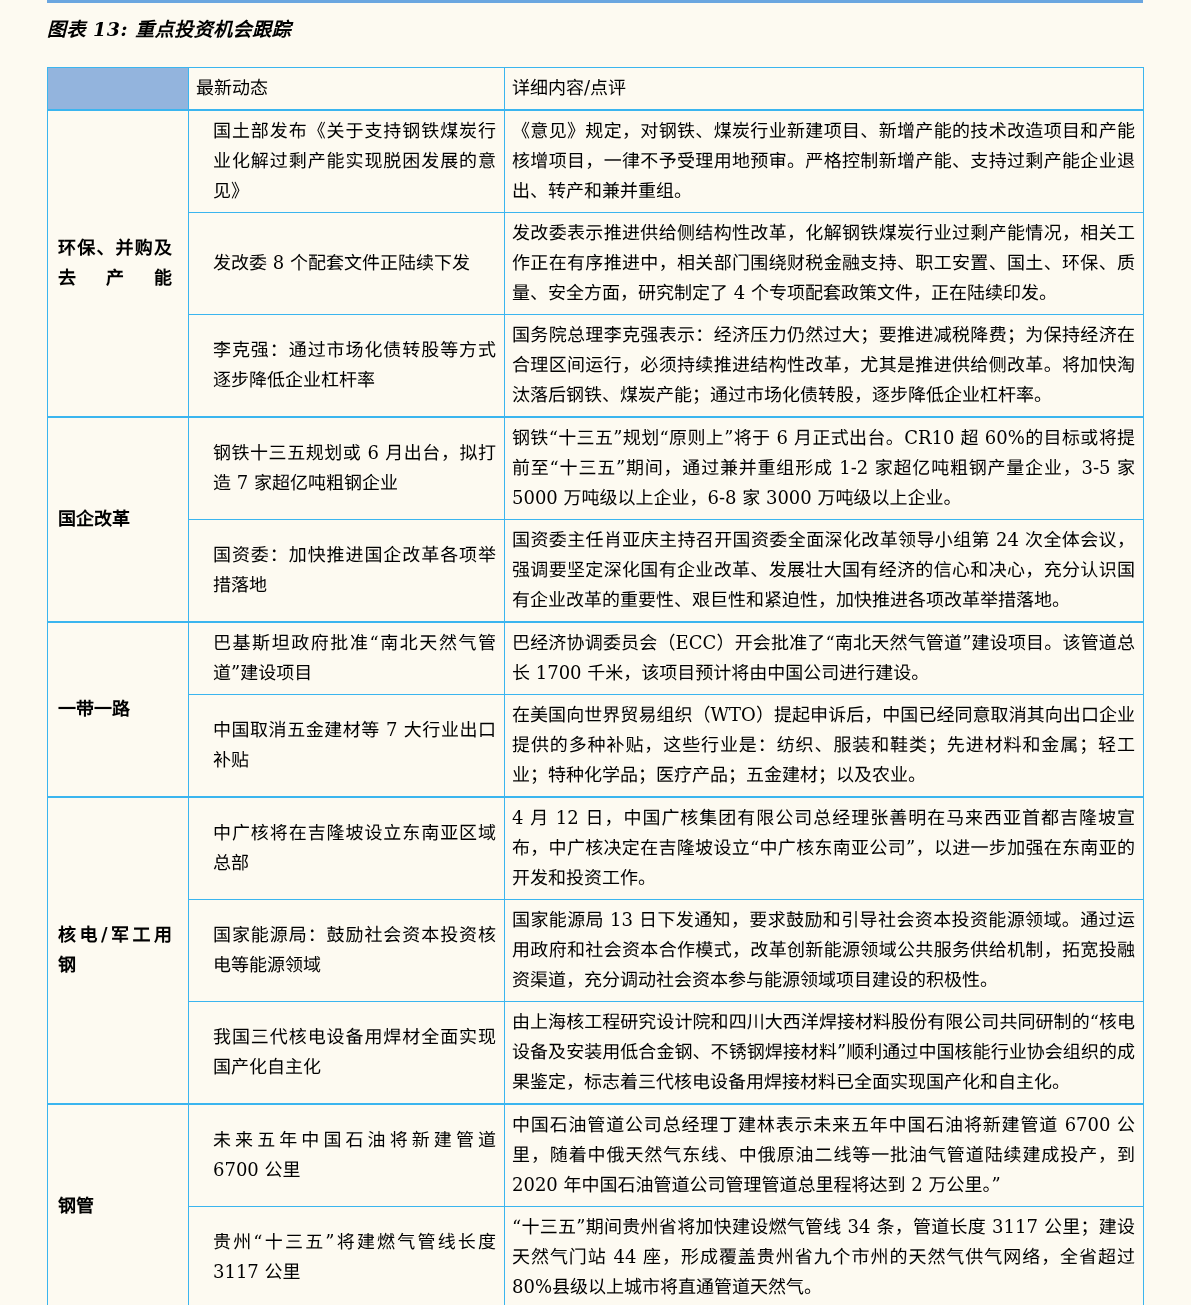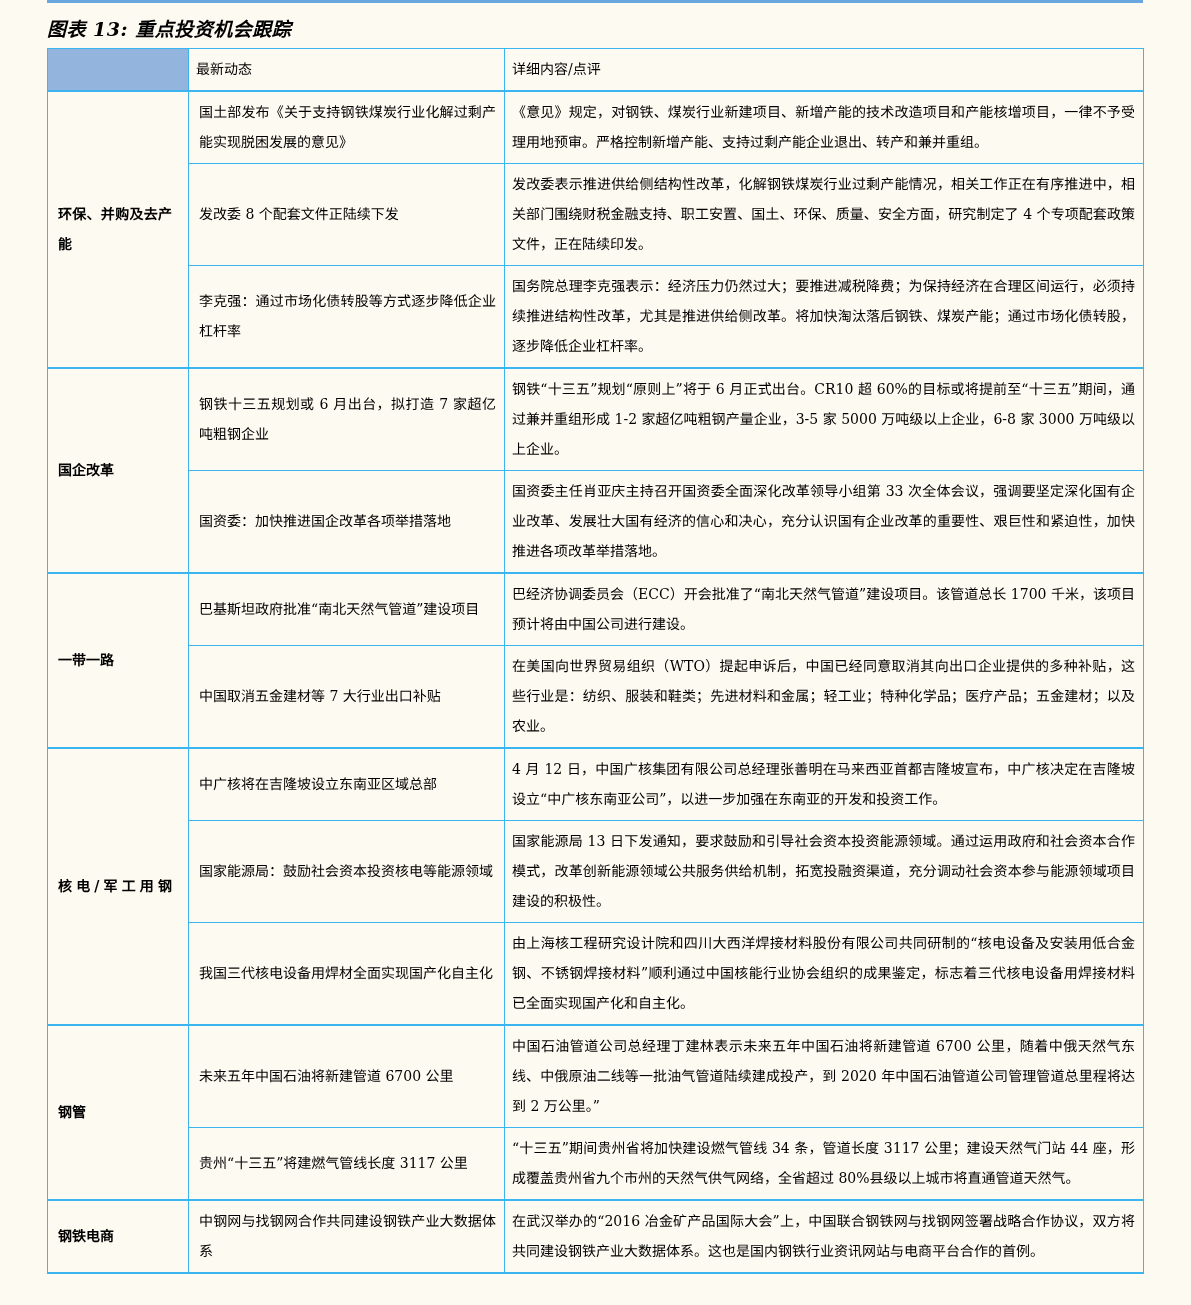--- a/index.html
+++ b/index.html
@@ -29,37 +29,37 @@
     border-top: 3px solid #6aa6e0;
     width: 1096px;
   }
   .title-text {
     font-family: "DejaVu Serif", "Liberation Serif", serif;
     font-weight: bold;
     font-style: italic;
     font-size: 19px;
     letter-spacing: 0.5px;
     line-height: 24px;
-    padding-bottom: 6px;
+    padding-bottom: 25px;
     white-space: nowrap;
   }
 
   
   .tbl {
     border-collapse: collapse;
     width: 1096px;
     table-layout: fixed;
     margin-top: 1px;
   }
   .tbl td, .tbl th {
     border: 1px solid #3bb5ef;
     vertical-align: middle;
     background: #fdfaf1;
     padding: 5px 7px 6px 7px;
-    font-size: 14px;
+    font-size: 18px;
     line-height: 30px;
     font-weight: normal;
     text-align: left;
   }
   .col-cat  { width: 141px; }
   .col-news { width: 316px; }
   .col-det  { width: 639px; }
 
   thead td {
     background: #93b4dd;
@@ -78,21 +78,21 @@
     padding-left: 10px;
     padding-right: 16px;
     vertical-align: middle;
     font-weight: bold;
   }
   td.cat.nojust {
     text-align: center;
     text-align-last: left;
   }
   td.news {
-    padding-left: 10px;
+    padding-left: 24px;
     padding-right: 8px;
     text-align: justify;
     text-justify: inter-ideograph;
   }
   td.det {
     padding-right: 8px;
     text-align: justify;
     text-justify: inter-ideograph;
   }
 
@@ -135,21 +135,21 @@
           <td class="news">李克强：通过市场化债转股等方式逐步降低企业杠杆率</td>
           <td class="det">国务院总理李克强表示：经济压力仍然过大；要推进减税降费；为保持经济在合理区间运行，必须持续推进结构性改革，尤其是推进供给侧改革。将加快淘汰落后钢铁、煤炭产能；通过市场化债转股，逐步降低企业杠杆率。</td>
         </tr>
         <tr class="section-top">
           <td class="cat nojust" rowspan="2">国企改革</td>
           <td class="news">钢铁十三五规划或 6 月出台，拟打造 7 家超亿吨粗钢企业</td>
           <td class="det">钢铁“十三五”规划“原则上”将于 6 月正式出台。CR10 超 60%的目标或将提前至“十三五”期间，通过兼并重组形成 1-2 家超亿吨粗钢产量企业，3-5 家 5000 万吨级以上企业，6-8 家 3000 万吨级以上企业。</td>
         </tr>
         <tr>
           <td class="news">国资委：加快推进国企改革各项举措落地</td>
-          <td class="det">国资委主任肖亚庆主持召开国资委全面深化改革领导小组第 33 次全体会议，强调要坚定深化国有企业改革、发展壮大国有经济的信心和决心，充分认识国有企业改革的重要性、艰巨性和紧迫性，加快推进各项改革举措落地。</td>
+          <td class="det">国资委主任肖亚庆主持召开国资委全面深化改革领导小组第 24 次全体会议，强调要坚定深化国有企业改革、发展壮大国有经济的信心和决心，充分认识国有企业改革的重要性、艰巨性和紧迫性，加快推进各项改革举措落地。</td>
         </tr>
         <tr class="section-top">
           <td class="cat nojust" rowspan="2">一带一路</td>
           <td class="news">巴基斯坦政府批准“南北天然气管道”建设项目</td>
           <td class="det">巴经济协调委员会（ECC）开会批准了“南北天然气管道”建设项目。该管道总长 1700 千米，该项目预计将由中国公司进行建设。</td>
         </tr>
         <tr>
           <td class="news">中国取消五金建材等 7 大行业出口补贴</td>
           <td class="det">在美国向世界贸易组织（WTO）提起申诉后，中国已经同意取消其向出口企业提供的多种补贴，这些行业是：纺织、服装和鞋类；先进材料和金属；轻工业；特种化学品；医疗产品；五金建材；以及农业。</td>
         </tr>

